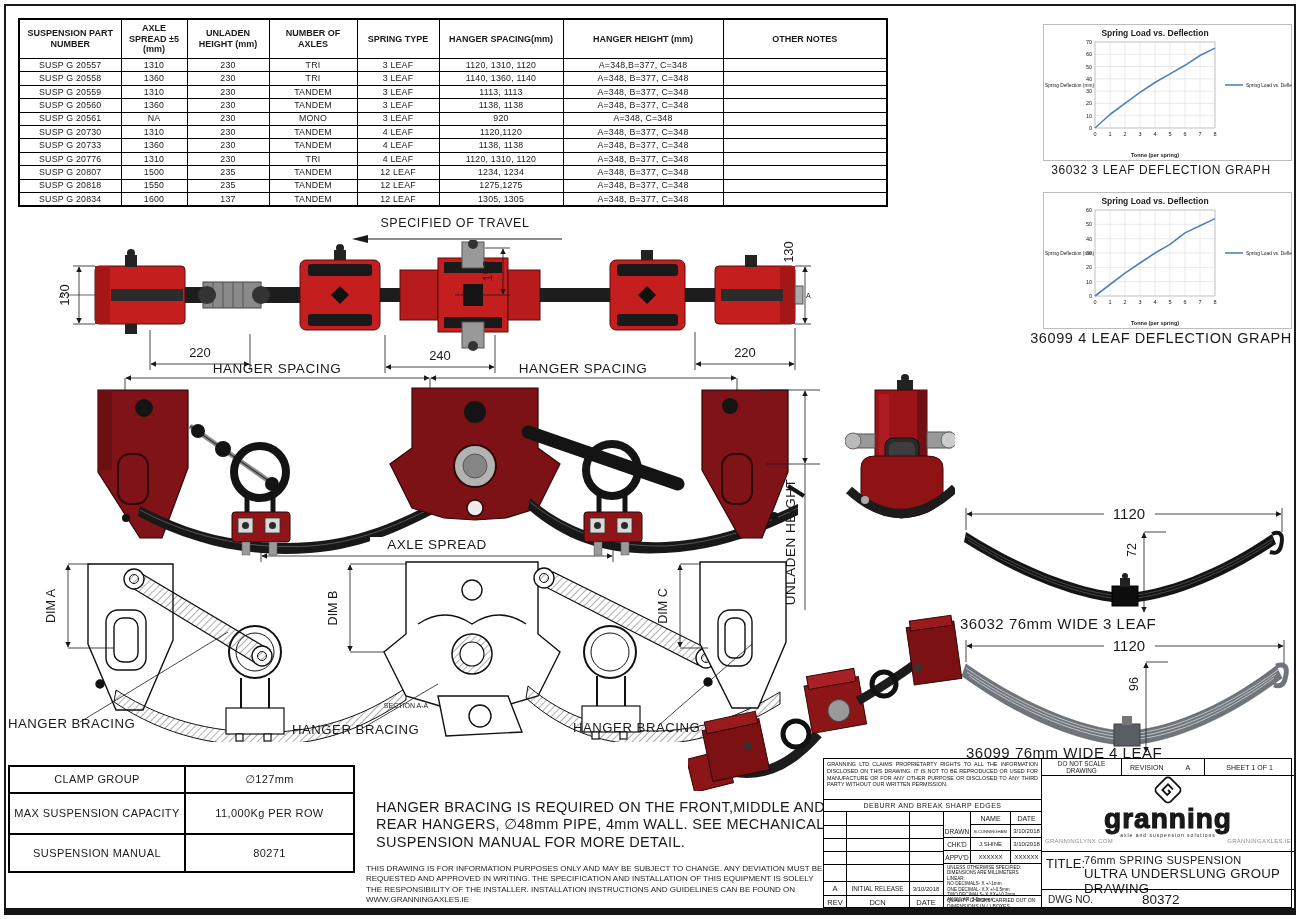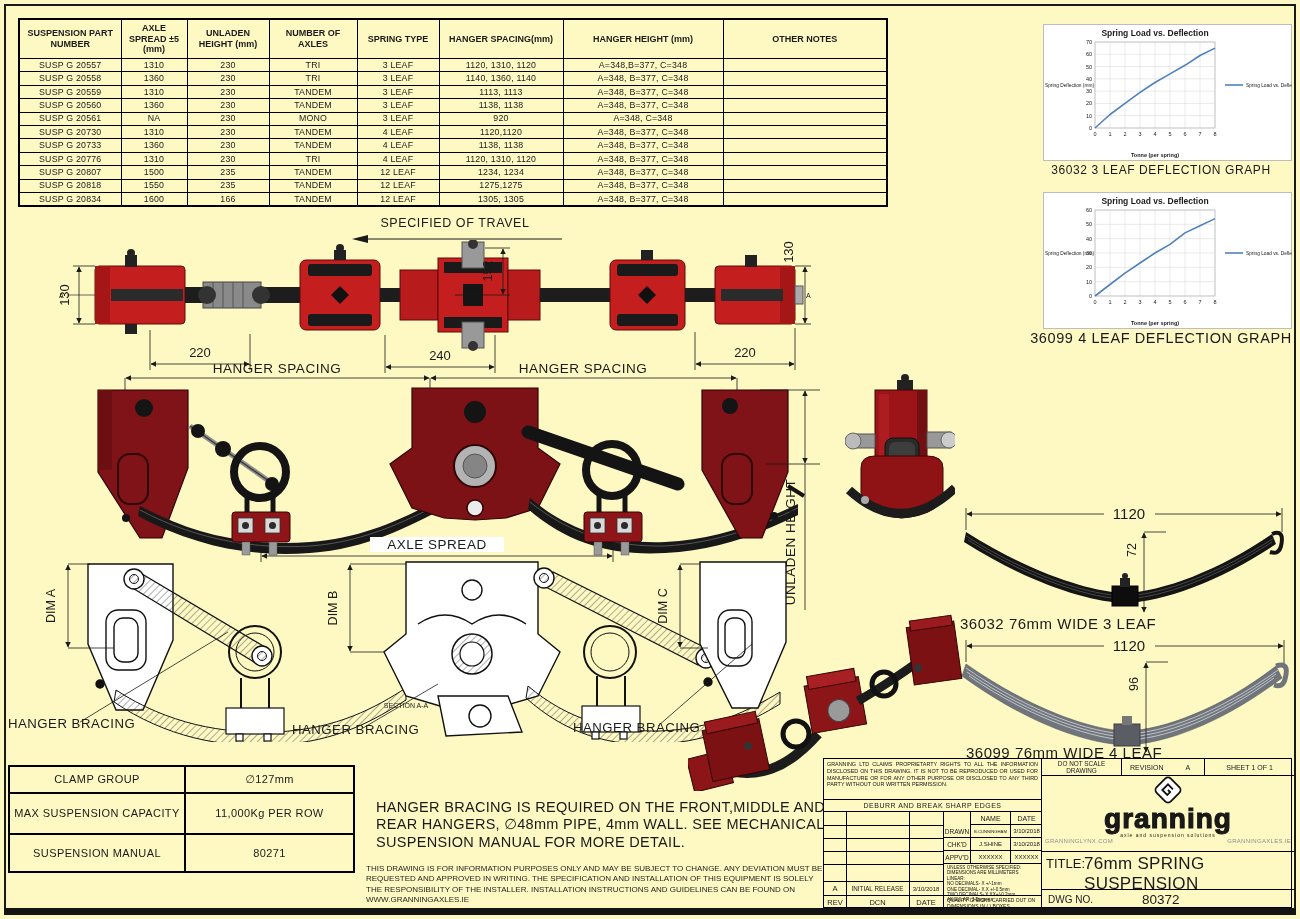--- a/index.html
+++ b/index.html
@@ -1,16 +1,16 @@
 <!DOCTYPE html>
 <html><head>
 <meta charset="utf-8">
 <style>
   body{margin:0;background:#e8e8e8}
-  .sheet{position:relative;width:1300px;height:919px;background:#fef9c3;font-family:"Liberation Sans","DejaVu Sans",sans-serif;color:#1a1a1a;overflow:hidden}
+  .sheet{position:relative;width:1300px;height:919px;background:#ffffff;font-family:"Liberation Sans","DejaVu Sans",sans-serif;color:#1a1a1a;overflow:hidden}
   .abs{position:absolute;box-sizing:border-box}
   .frame{border:2px solid #1a1a1a}
   svg{display:block}
   svg text{font-family:"Liberation Sans","DejaVu Sans",sans-serif;fill:#1a1a1a}
   .cadtxt{letter-spacing:.6px;white-space:nowrap}
   .pre{white-space:pre-line}
   
   table.spec{border-collapse:collapse;table-layout:fixed;width:868px;font-size:8.8px;border:2px solid #000}
   .spec th{font-size:9px;border:1px solid #000;padding:1px;line-height:1.2;height:36px;text-align:center}
   .spec td{border:1px solid #000;text-align:center;height:12.4px;padding:0 2px;line-height:1;letter-spacing:.2px;white-space:nowrap;overflow:hidden}
@@ -152,21 +152,21 @@
           <td>235</td>
           <td>TANDEM</td>
           <td>12 LEAF</td>
           <td>1275,1275</td>
           <td>A=348, B=377, C=348</td>
           <td></td>
         </tr>
         <tr>
           <td>SUSP G 20834</td>
           <td>1600</td>
-          <td>166</td>
+          <td>137</td>
           <td>TANDEM</td>
           <td>12 LEAF</td>
           <td>1305, 1305</td>
           <td>A=348, B=377, C=348</td>
           <td></td>
         </tr>
       </tbody>
   </table>
 
   <div class="abs" style="left:1043px;top:24px">
@@ -739,21 +739,22 @@
           <text x="126" y="52" text-anchor="middle" font-size="28" font-weight="bold" letter-spacing="1" fill="#fff" stroke="#111" stroke-width="1.1">granning</text>
           <text x="126" y="61" text-anchor="middle" font-size="5" fill="#333" letter-spacing="1">axle and suspension solutions</text>
         </svg>
         <div class="abs sites" style="left:3px;top:62px">GRANNINGLYNX.COM</div>
         <div class="abs sites" style="right:3px;top:62px">GRANNINGAXLES.IE</div>
       </div>
 
       <div class="abs bt" style="left:0;top:92px;width:252px;height:38px">
         <span style="position:absolute;left:4px;top:4px;font-size:13px">TITLE:</span>
         <div style="position:absolute;left:42px;top:2px">
-          <div style="font-size:17px;letter-spacing:.3px">76mm SPRING SUSPENSION</div>
+          <div style="font-size:11px;letter-spacing:.3px">76mm SPRING SUSPENSION</div>
+          <div style="font-size:13.2px;letter-spacing:.3px">ULTRA UNDERSLUNG GROUP DRAWING</div>
         </div>
       </div>
       <div class="abs bt" style="left:0;top:130px;width:252px;height:20px">
         <span style="position:absolute;left:6px;top:4px;font-size:10px">DWG NO.</span>
         <span style="position:absolute;left:100px;top:2px;font-size:13.5px">80372</span>
       </div>
     </div>
   </div>
 
   <div class="abs" style="left:4px;top:908px;width:1292px;height:7px;background:#141414"></div>

